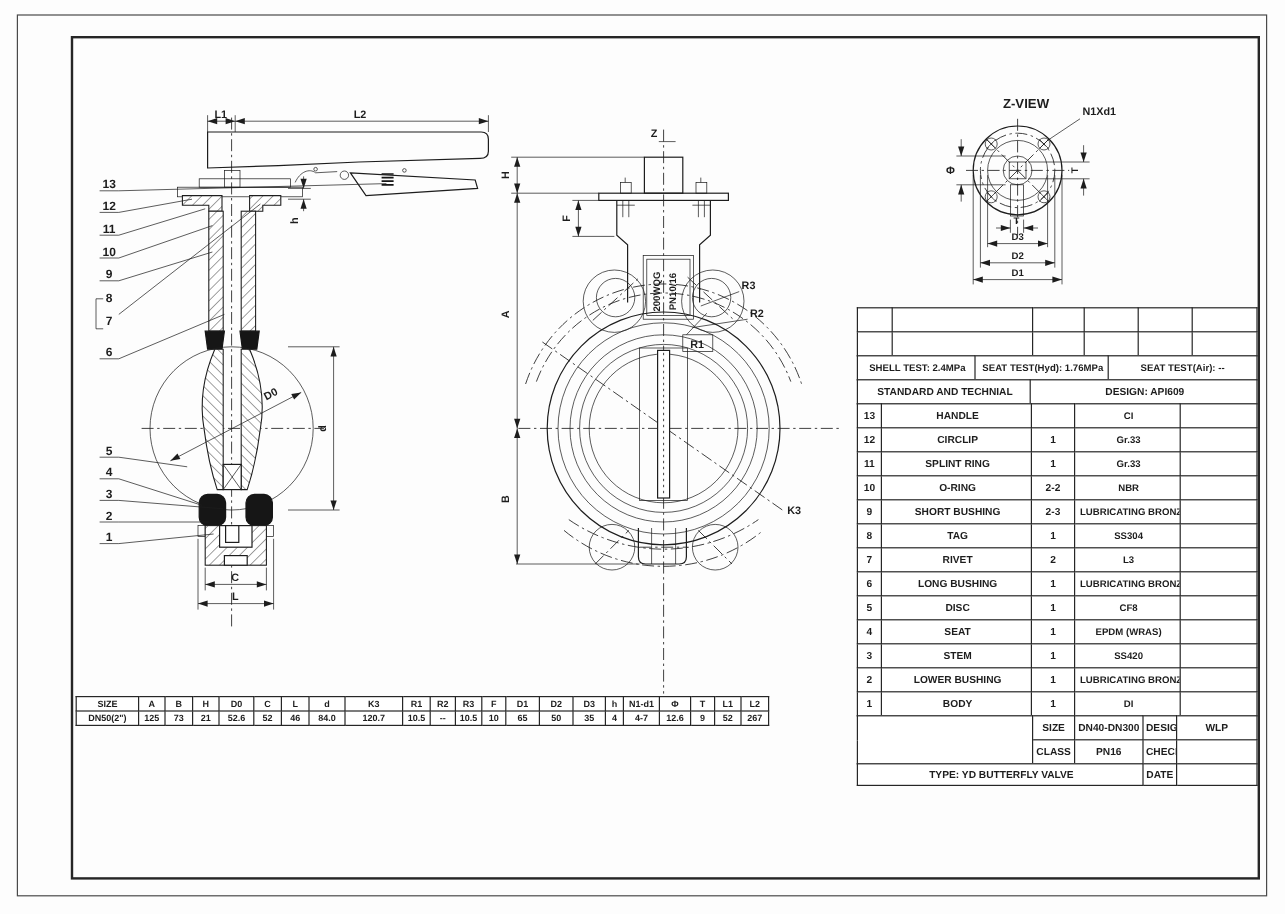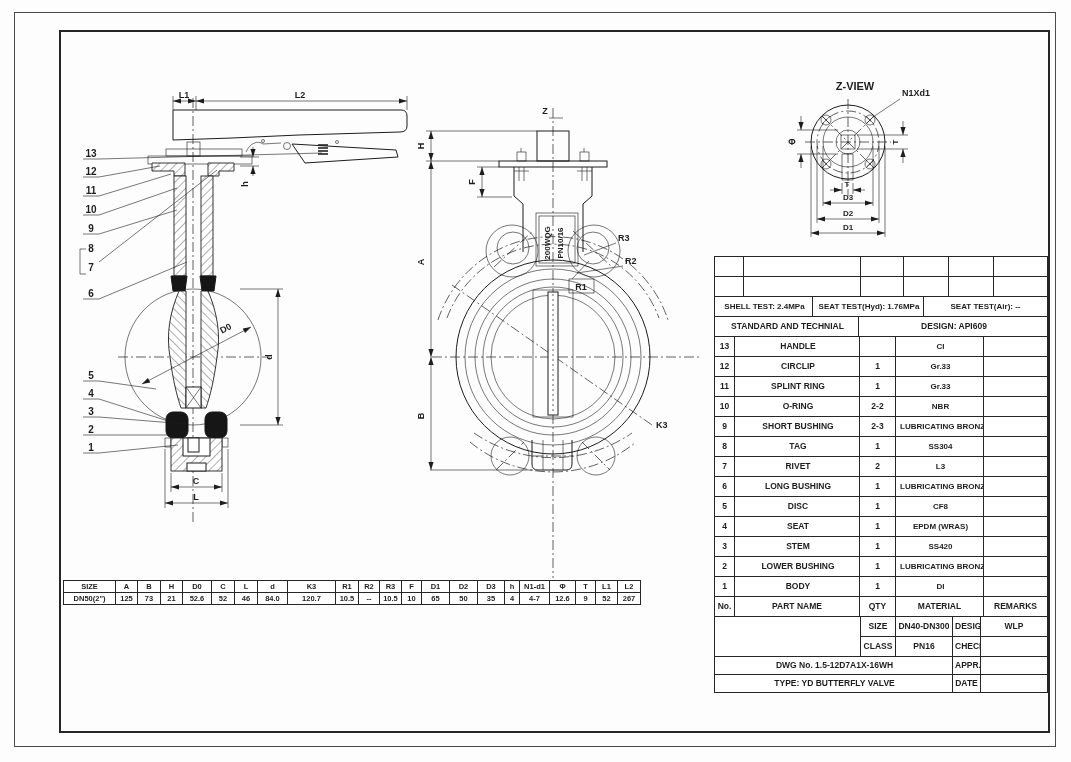--- a/index.html
+++ b/index.html
@@ -512,27 +512,20 @@
         <td class="l f8">LUBRICATING BRONZE</td>
         <td></td>
       </tr>
       <tr>
         <td>1</td>
         <td class="l">BODY</td>
         <td>1</td>
         <td class="l f8">DI</td>
         <td></td>
       </tr>
-      <tr>
-        <td>No.</td>
-        <td>PART NAME</td>
-        <td>QTY</td>
-        <td>MATERIAL</td>
-        <td>REMARKS</td>
-      </tr>
     </tbody>
       </table>
 
     <table>
       <colgroup>
           <col style="width:146px">
           <col style="width:35px">
           <col style="width:57px">
           <col style="width:28px">
           <col style="width:67px">
@@ -554,25 +547,20 @@
     </tbody>
       </table>
 
     <table>
       <colgroup>
           <col style="width:238px">
           <col style="width:28px">
           <col style="width:67px">
         </colgroup>
       <tbody>
-          <tr class="h17">
-        <td class="l">DWG No. 1.5-12D7A1X-16WH</td>
-        <td>APPR.</td>
-        <td></td>
-      </tr>
       <tr class="h17">
         <td class="l">TYPE:  YD BUTTERFLY VALVE</td>
         <td>DATE</td>
         <td></td>
       </tr>
     </tbody>
       </table>
   </div>
 </div>
 

